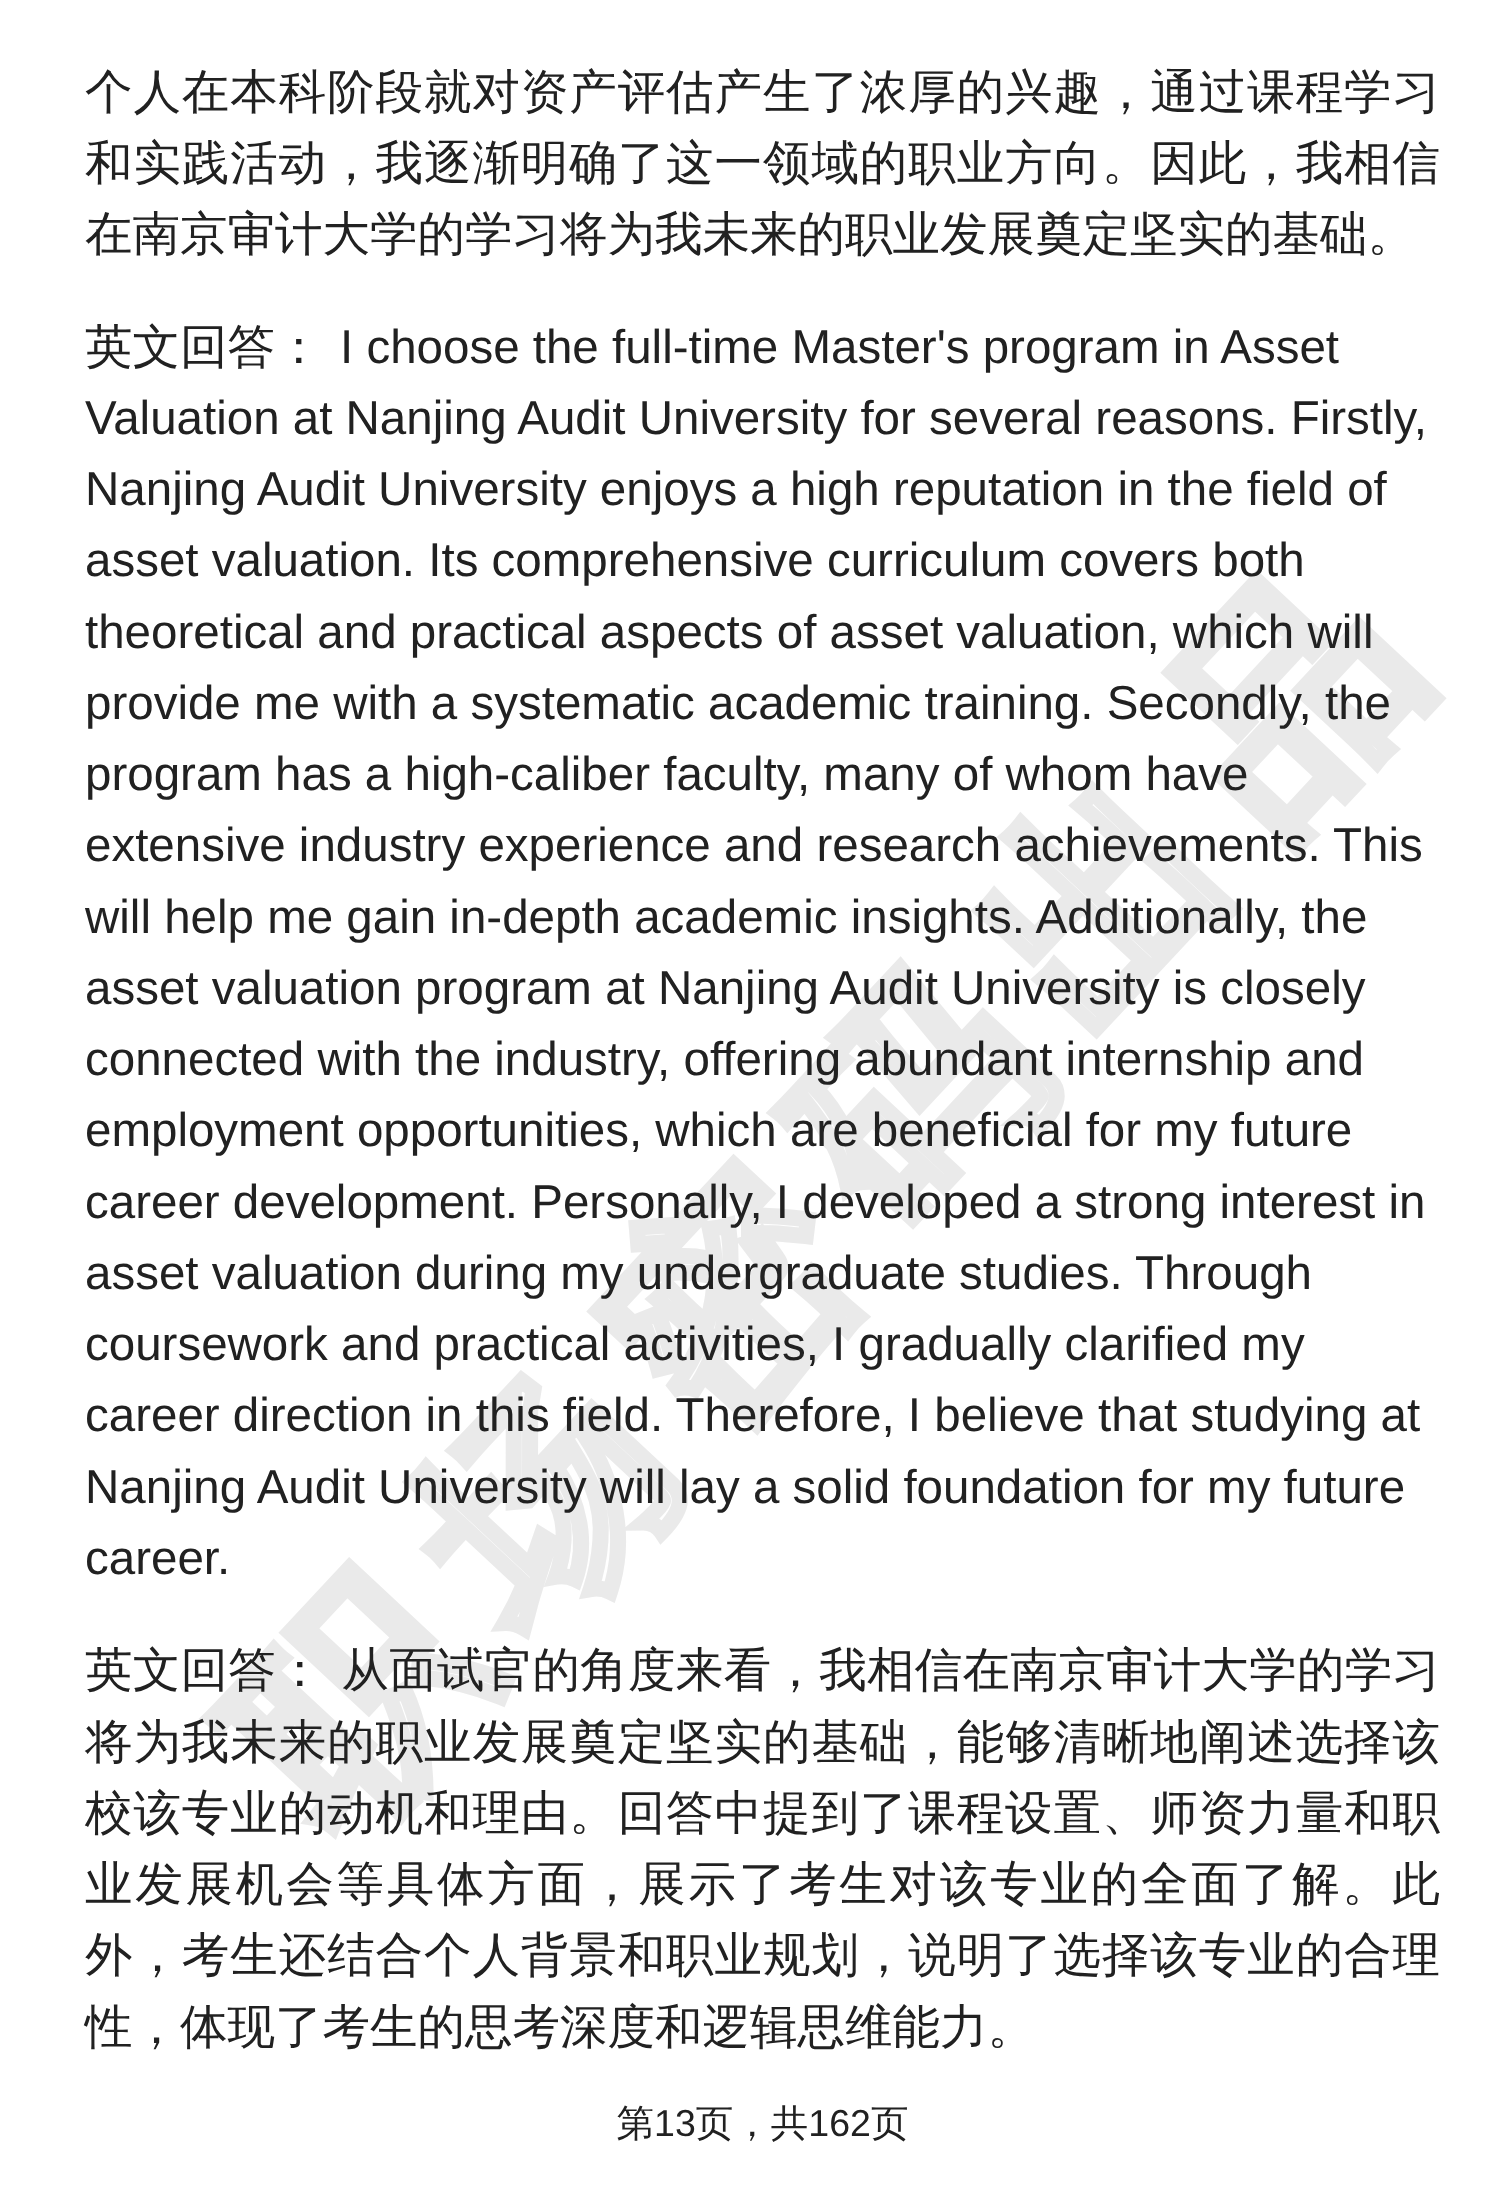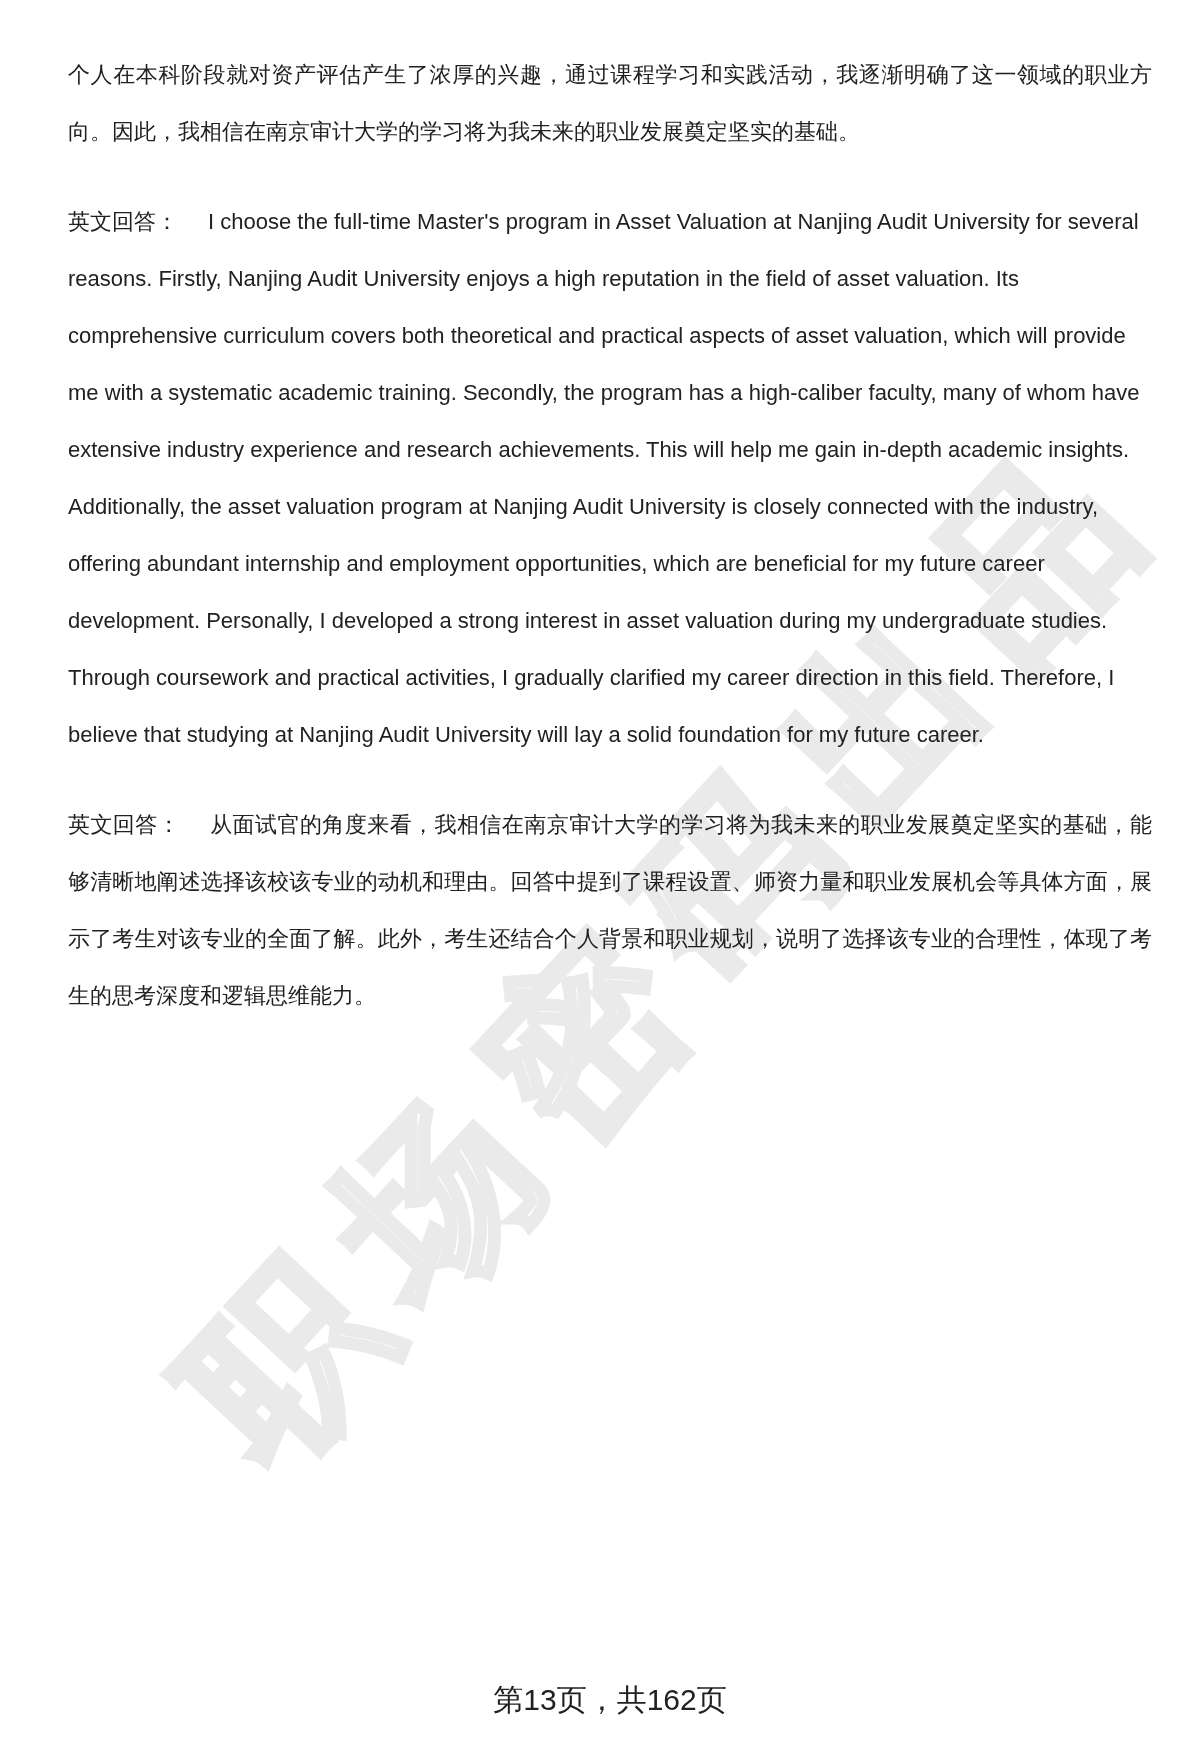--- a/index.html
+++ b/index.html
@@ -35,34 +35,34 @@
     text-stroke: 7px #eaeaea;
     z-index: 0;
     pointer-events: none;
     user-select: none;
   }
   .content {
     position: relative;
     z-index: 1;
     padding: 46px 48px 0 68px;
     color: #212121;
-    font-size: 22px;
+    font-size: 38px;
     line-height: 57px;
   }
   .para {
     margin: 0 0 33px 0;
   }
   .para.zh {
     text-align: justify;
   }
   .para.en {
     text-align: left;
   }
   .para-label:not(:empty) {
-    margin-right: 30px;
+    margin-right: 14px;
   }
   .page-footer {
     position: absolute;
     left: 0;
     right: 0;
     top: 1682px;
     text-align: center;
     z-index: 1;
     color: #212121;
     font-size: 30px;

